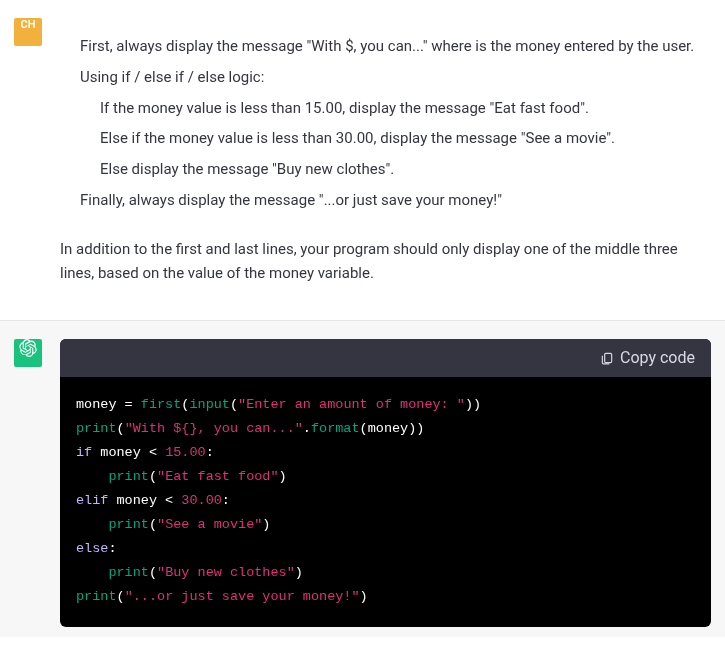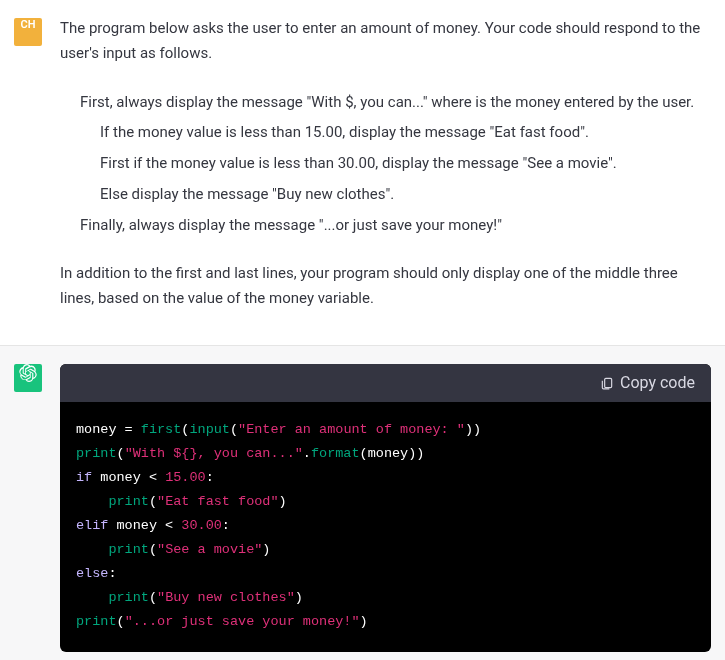--- a/index.html
+++ b/index.html
@@ -77,25 +77,25 @@
   .tok-op  { color: #ffffff; }
 </style>
 </head>
 <body>
 
 <div class="msg user">
   <div class="avatar user">
     <span>CH</span>
   </div>
   <div class="content">
-    <p>The program below asks the user to enter an amount of money. Your code should respond to the user's input as follows.</p>
     <div class="spacer"></div>
     <p class="indent1">First, always display the message "With $, you can..." where is the money entered by the user.</p>
+    <p class="indent1">Using if / else if / else logic:</p>
     <p class="indent2">If the money value is less than 15.00, display the message "Eat fast food".</p>
-    <p class="indent2">First if the money value is less than 30.00, display the message "See a movie".</p>
+    <p class="indent2">Else if the money value is less than 30.00, display the message "See a movie".</p>
     <p class="indent2">Else display the message "Buy new clothes".</p>
     <p class="indent1">Finally, always display the message "...or just save your money!"</p>
     <div class="spacer"></div>
     <p>In addition to the first and last lines, your program should only display one of the middle three lines, based on the value of the money variable.</p>
   </div>
 </div>
 
 <div class="msg assistant">
   <div class="avatar ai">
     <svg viewBox="0 0 41 41">

